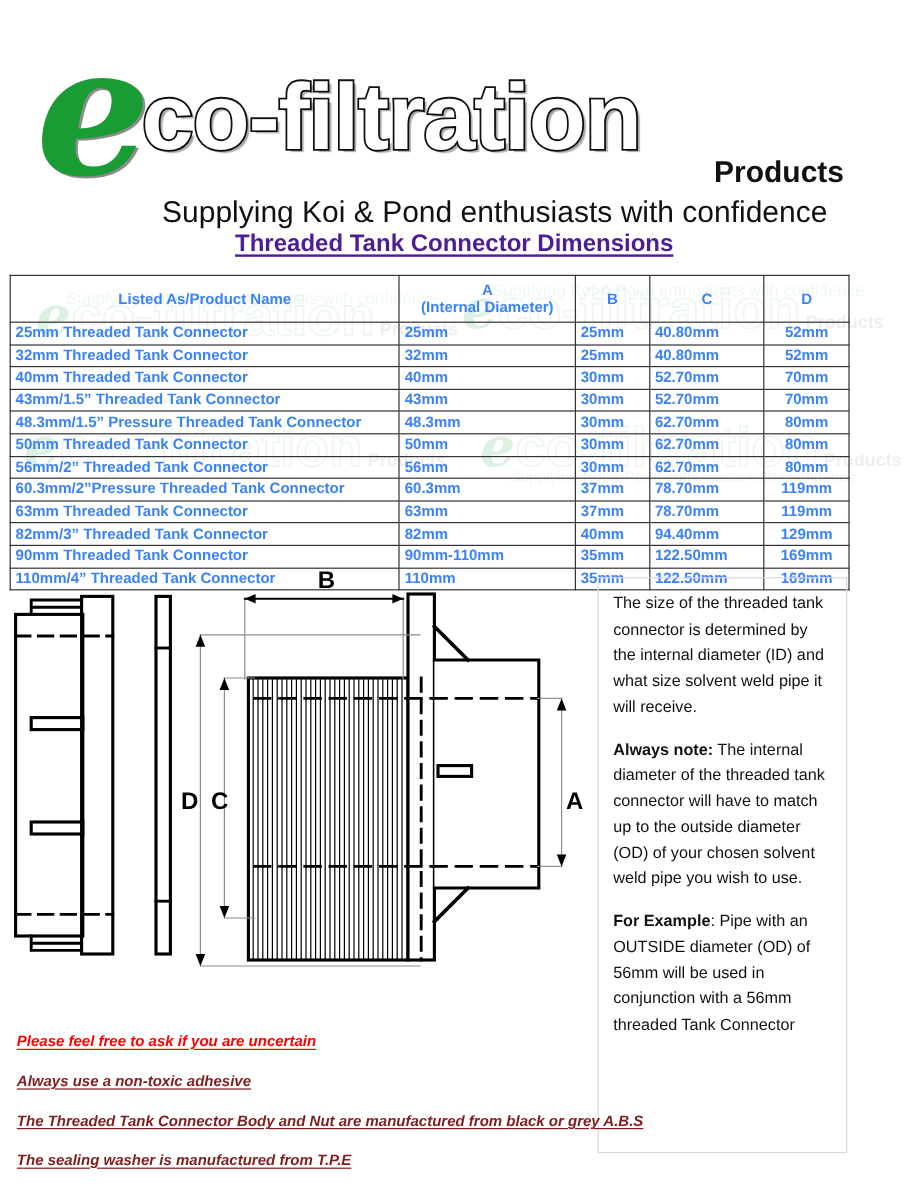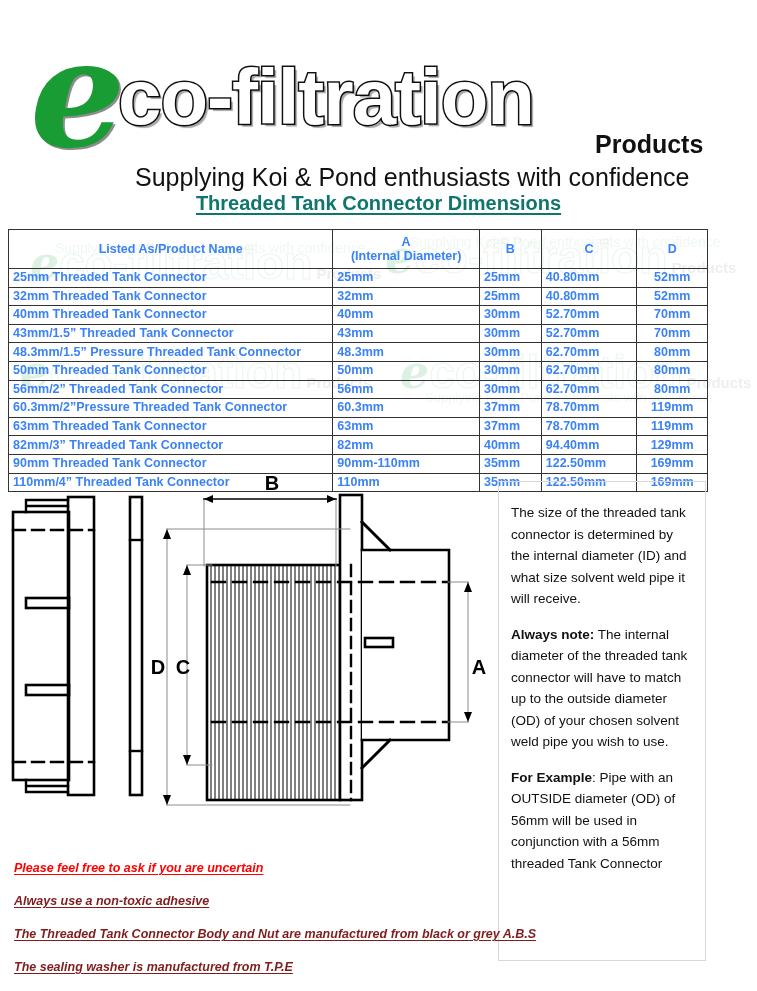--- a/index.html
+++ b/index.html
@@ -48,21 +48,21 @@
   }
   #logo-tag{
     position:absolute;left:113px;top:139px;
     font-size:25px;color:#111;white-space:nowrap;z-index:4;
   }
 
   
   #page-title{
     position:absolute;left:0;top:192px;width:757px;
     text-align:center;
-    font-size:20px;font-weight:700;color:#0f766e;
+    font-size:20px;font-weight:700;color:#4c1d95;
     text-decoration:underline;
     text-underline-offset:3px;
   }
 
   
   .wm{
     position:absolute;opacity:.30;pointer-events:none;
     transform-origin:left top;
     white-space:nowrap;
     font-family:"Liberation Sans", sans-serif;
@@ -102,21 +102,21 @@
   .th-center{text-align:center;}
   .th-sub{font-weight:700;display:block;}
 
   
   #drawing{position:absolute;left:0;top:470px;width:500px;height:380px;z-index:2;}
 
   
   #info-panel{
     position:absolute;left:498px;top:481px;width:208px;height:480px;
     border:1px solid #d8d8d8;
-    padding:20px 12px 0 12px;
+    padding:10px 12px 0 12px;
     box-sizing:border-box;
     font-size:13.5px;line-height:21.5px;color:#111;
     z-index:3;background:transparent;
   }
   #info-panel p{margin:0 0 14px 0;}
   #info-panel b{font-weight:700;}
 
   
   #notes{position:absolute;left:14px;top:861px;width:620px;z-index:3;font-style:italic;}
   .note{

